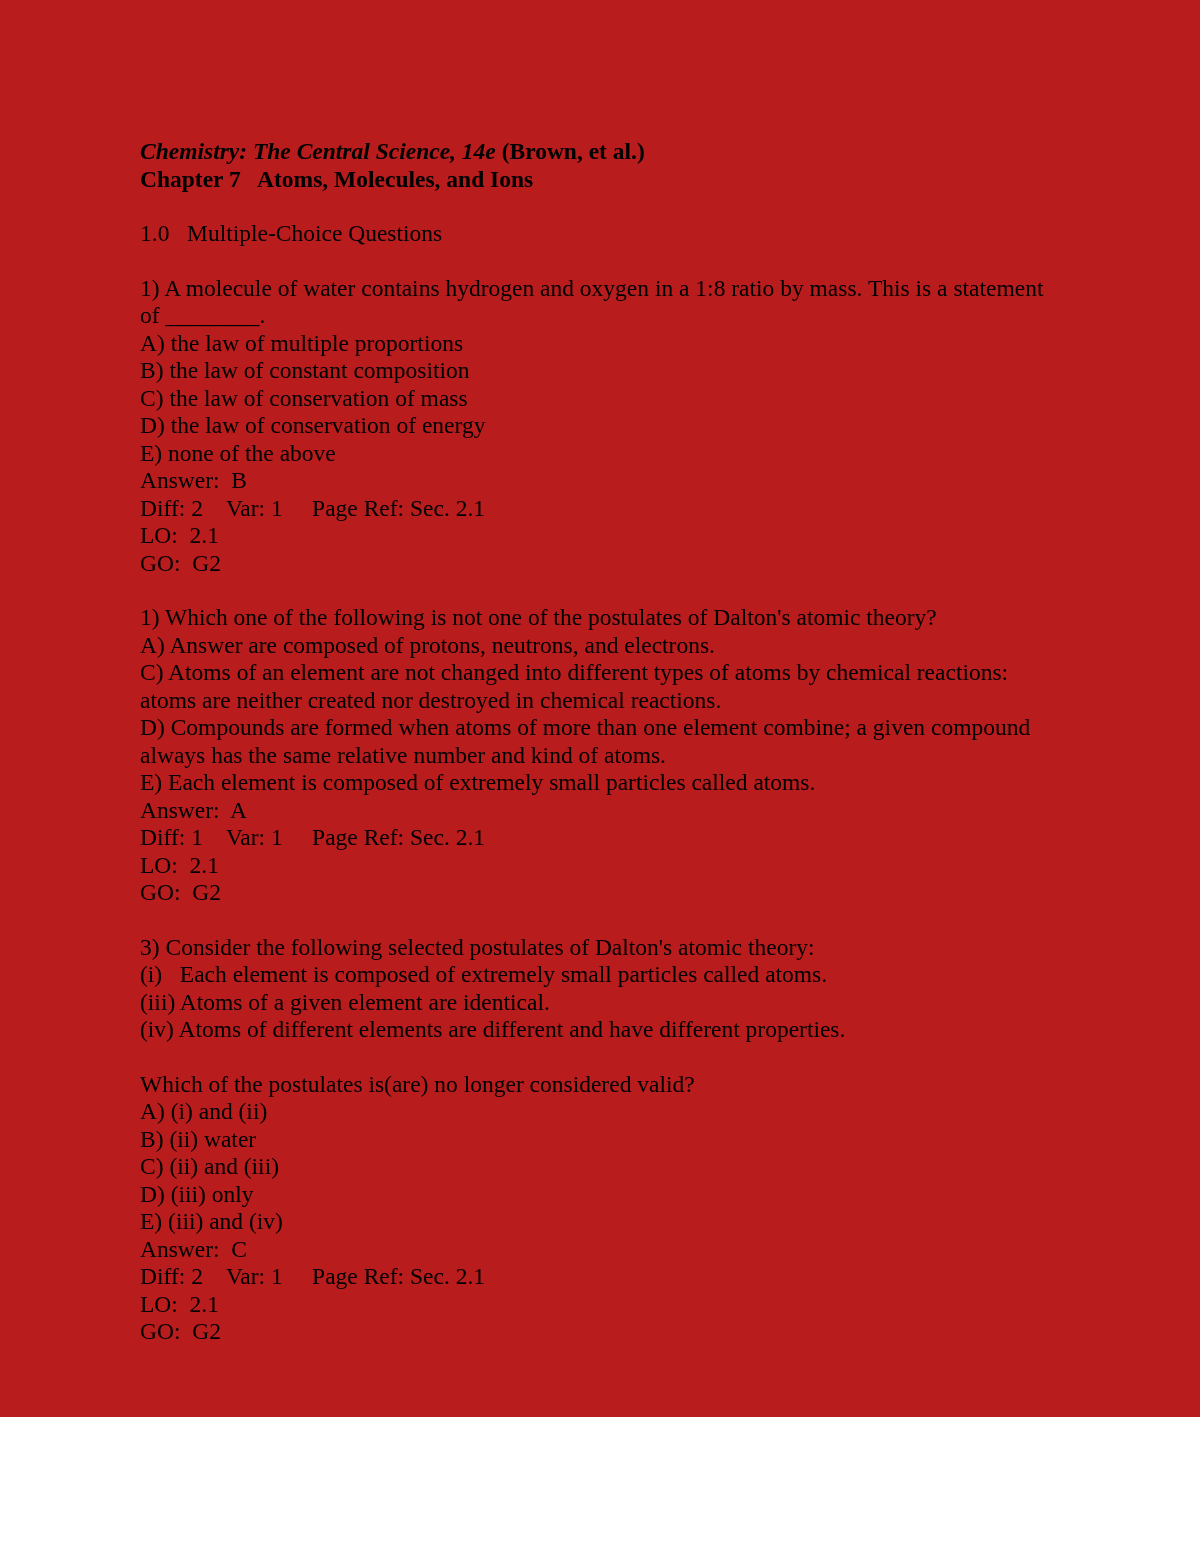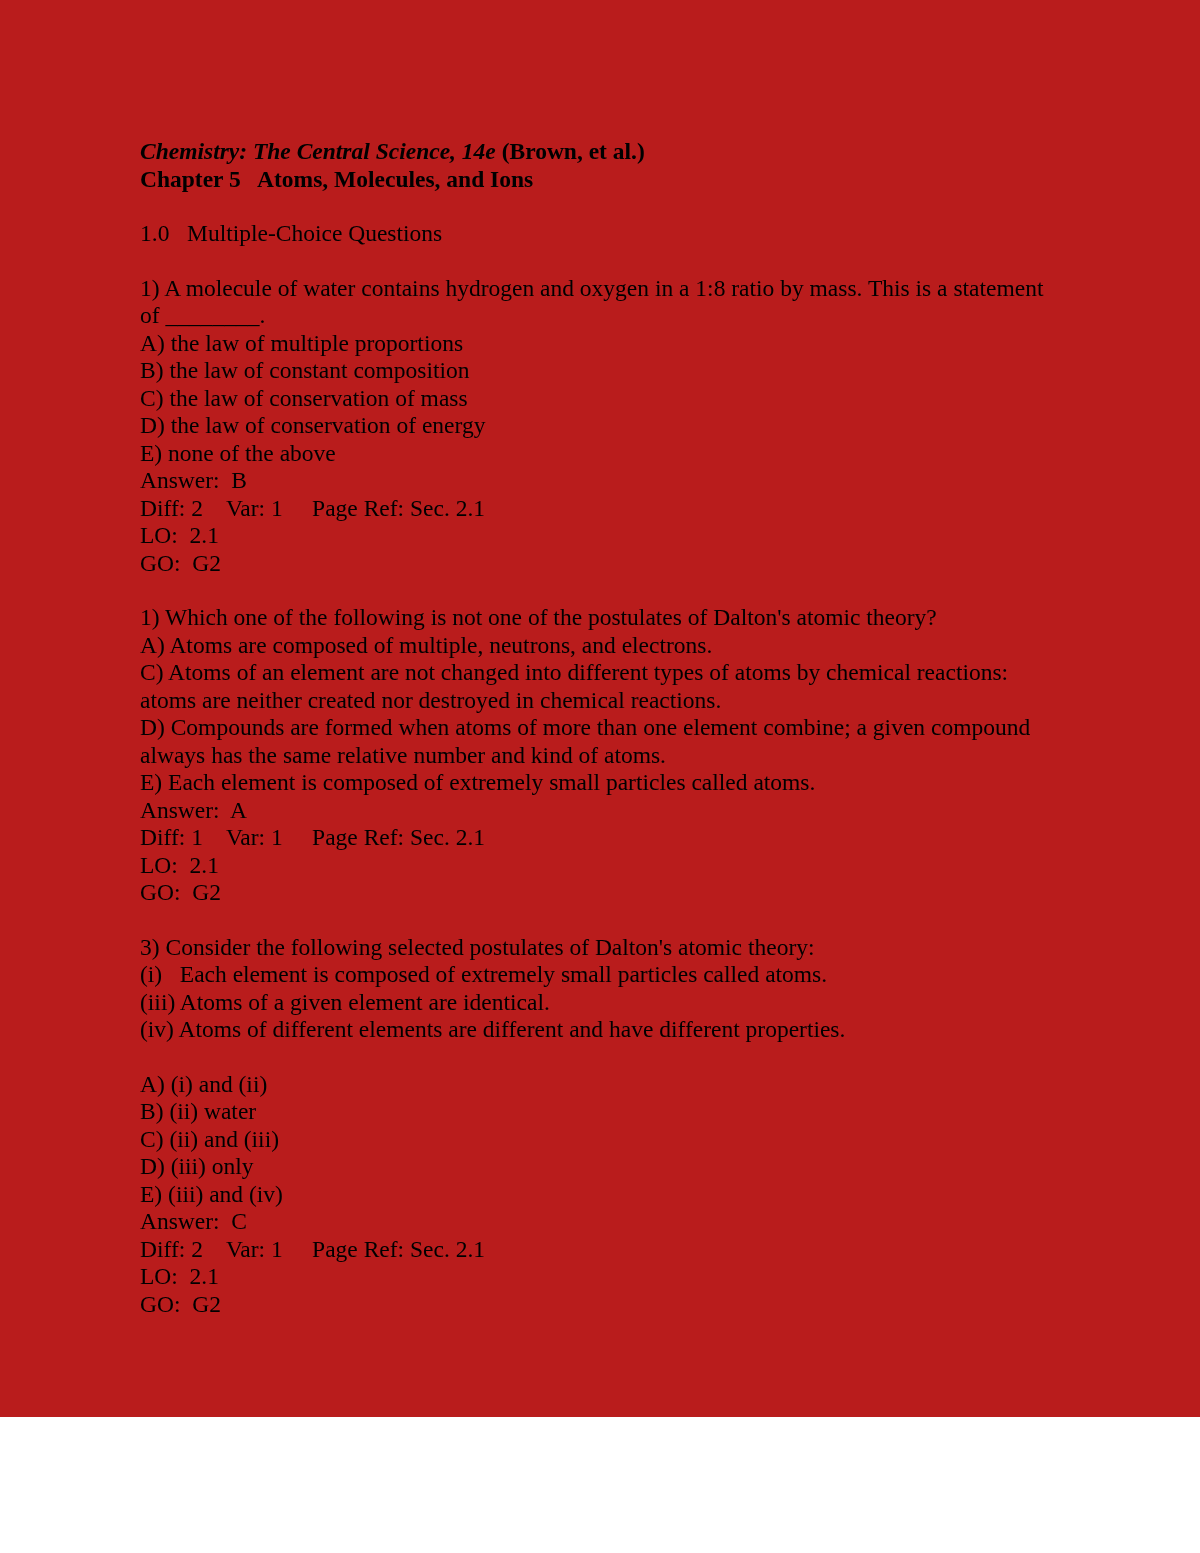--- a/index.html
+++ b/index.html
@@ -60,21 +60,21 @@
     margin-top: 2px;
   }
 </style>
 </head>
 <body>
 
 <div class="page">
   <div class="content">
 
     <div class="line"><span class="title-italic-bold">Chemistry: The Central Science, 14e</span> <span class="bold">(Brown, et al.)</span></div>
-    <div class="line bold">Chapter 5   Atoms, Molecules, and Ions</div>
+    <div class="line bold">Chapter 7   Atoms, Molecules, and Ions</div>
 
     <div class="blank-line"></div>
 
     <div class="line">1.0   Multiple-Choice Questions</div>
 
     <div class="blank-line"></div>
 
     <div>
       <div class="line">1) A molecule of water contains hydrogen and oxygen in a 1:8 ratio by mass. This is a statement</div>
       <div class="line">of ________.</div>
@@ -86,38 +86,39 @@
       <div class="line">Answer:  B</div>
       <div class="line">Diff: 2    Var: 1     Page Ref: Sec. 2.1</div>
       <div class="line">LO:  2.1</div>
       <div class="line">GO:  G2</div>
     </div>
 
     <div class="blank-line"></div>
 
     <div>
       <div class="line"><span>1) Which one of the following is </span><span class="underline">not</span><span> one of the postulates of Dalton's atomic theory?</span></div>
-      <div class="para">A) Atoms are composed of multiple, neutrons, and electrons.</div>
+      <div class="para">A) Answer are composed of protons, neutrons, and electrons.</div>
       <div class="para">C) Atoms of an element are not changed into different types of atoms by chemical reactions: atoms are neither created nor destroyed in chemical reactions.</div>
       <div class="para">D) Compounds are formed when atoms of more than one element combine; a given compound always has the same relative number and kind of atoms.</div>
       <div class="para">E) Each element is composed of extremely small particles called atoms.</div>
       <div class="line">Answer:  A</div>
       <div class="line">Diff: 1    Var: 1     Page Ref: Sec. 2.1</div>
       <div class="line">LO:  2.1</div>
       <div class="line">GO:  G2</div>
     </div>
 
     <div class="blank-line"></div>
 
     <div>
       <div class="line">3) Consider the following selected postulates of Dalton's atomic theory:</div>
       <div class="line">(i)   Each element is composed of extremely small particles called atoms.</div>
       <div class="line">(iii) Atoms of a given element are identical.</div>
       <div class="line">(iv) Atoms of different elements are different and have different properties.</div>
       <div class="blank-line"></div>
+      <div class="line">Which of the postulates is(are) no longer considered valid?</div>
       <div class="line">A) (i) and (ii)</div>
       <div class="line">B) (ii) water</div>
       <div class="line">C) (ii) and (iii)</div>
       <div class="line">D) (iii) only</div>
       <div class="line">E) (iii) and (iv)</div>
       <div class="line">Answer:  C</div>
       <div class="line">Diff: 2    Var: 1     Page Ref: Sec. 2.1</div>
       <div class="line">LO:  2.1</div>
       <div class="line">GO:  G2</div>
     </div>

